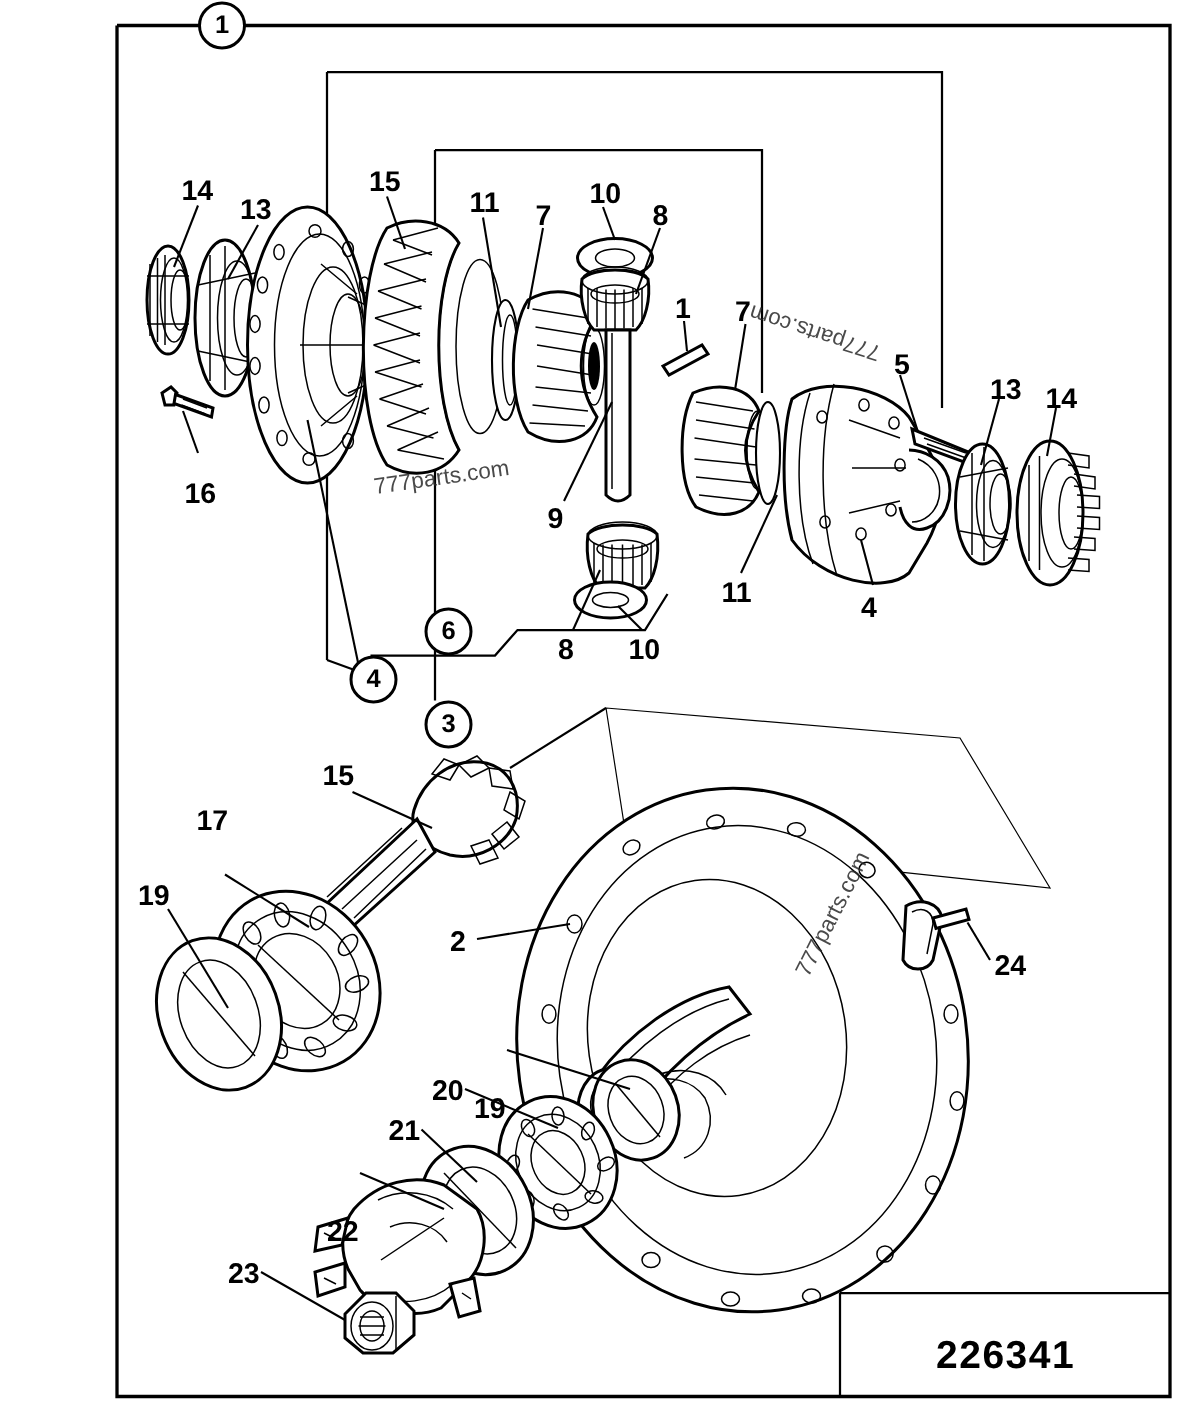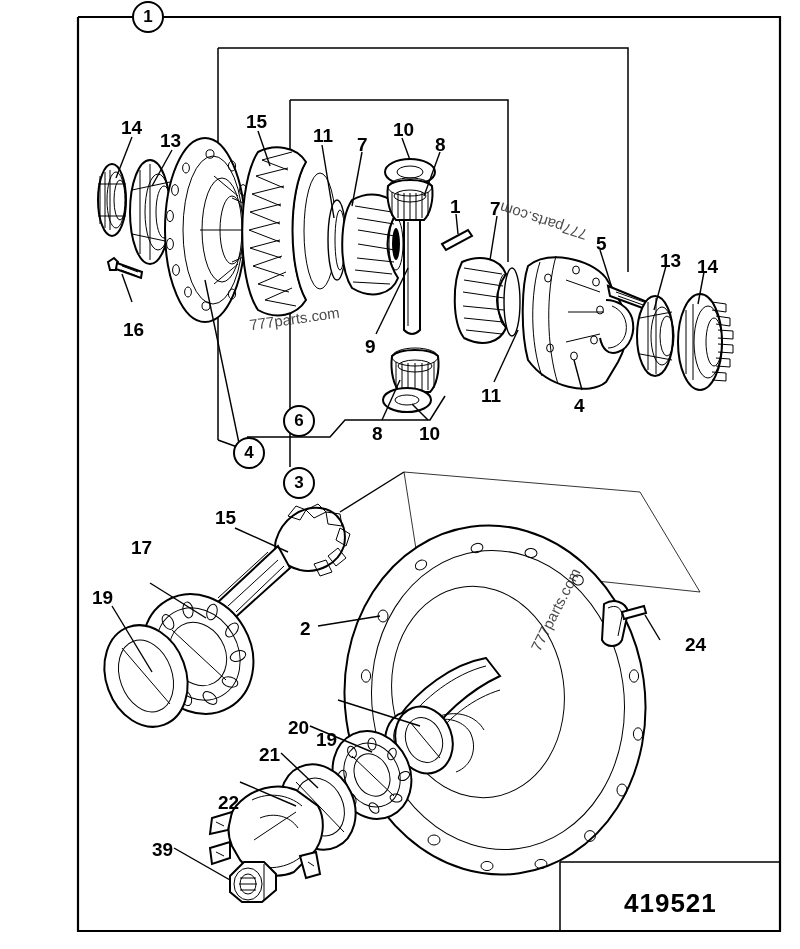--- a/index.html
+++ b/index.html
@@ -488,26 +488,26 @@
   <div class="lbl" style="left:123px;top:320px;">16</div>
   <div class="lbl" style="left:365px;top:337px;">9</div>
   <div class="lbl" style="left:481px;top:386px;">11</div>
   <div class="lbl" style="left:574px;top:396px;">4</div>
   <div class="lbl" style="left:372px;top:424px;">8</div>
   <div class="lbl" style="left:419px;top:424px;">10</div>
   <div class="lbl" style="left:215px;top:508px;">15</div>
   <div class="lbl" style="left:131px;top:538px;">17</div>
   <div class="lbl" style="left:92px;top:588px;">19</div>
   <div class="lbl" style="left:300px;top:619px;">2</div>
-  <div class="lbl" style="left:663px;top:635px;margin-left:22px;">24</div>
+  <div class="lbl" style="left:663px;top:635px;">24</div>
   <div class="lbl" style="left:316px;top:730px;">19</div>
   <div class="lbl" style="left:288px;top:718px;text-align:right;">20</div>
   <div class="lbl" style="left:259px;top:745px;">21</div>
-  <div class="lbl" style="left:218px;top:793px;text-align:center;">22</div>
-  <div class="lbl" style="left:152px;top:840px;">39</div>
+  <div class="lbl" style="left:218px;top:812px;text-align:center;">22</div>
+  <div class="lbl" style="left:152px;top:840px;">23</div>
 
   <div class="wm" style="left:249px;top:310px;transform:rotate(-8deg);">777parts.com</div>
   <div class="wm" style="left:498px;top:213px;transform:rotate(198deg);">777parts.com</div>
   <div class="wm" style="left:510px;top:601px;transform:rotate(-63deg);">777parts.com</div>
 
-  <div class="partno" style="left:624px;top:888px;">419521</div>
+  <div class="partno" style="left:624px;top:888px;">226341</div>
 
 </div>
 
 </body></html>

